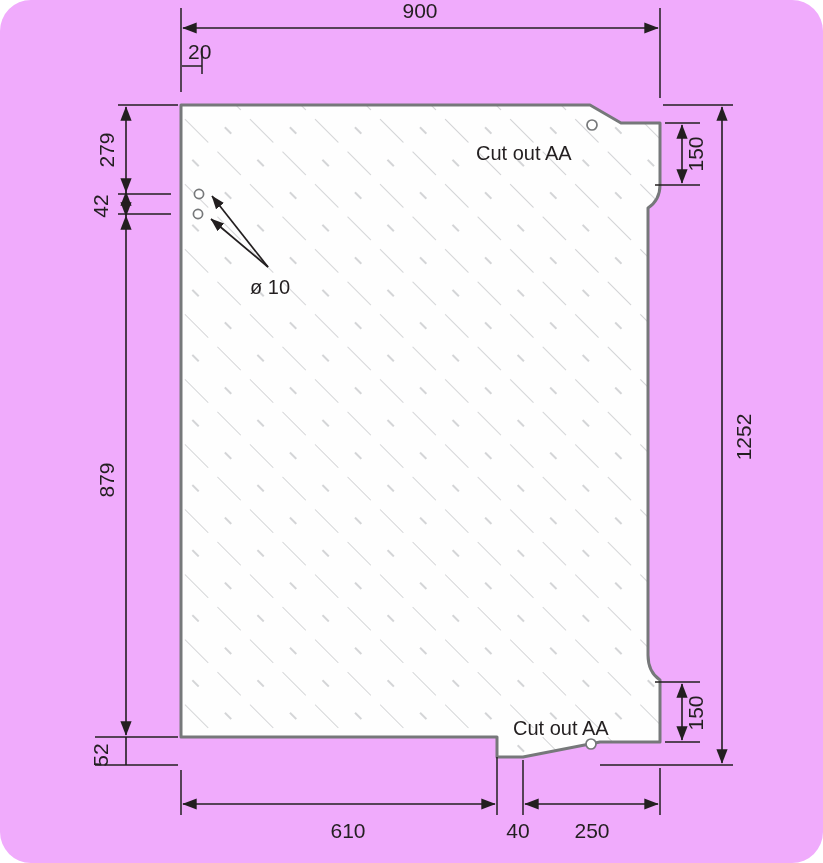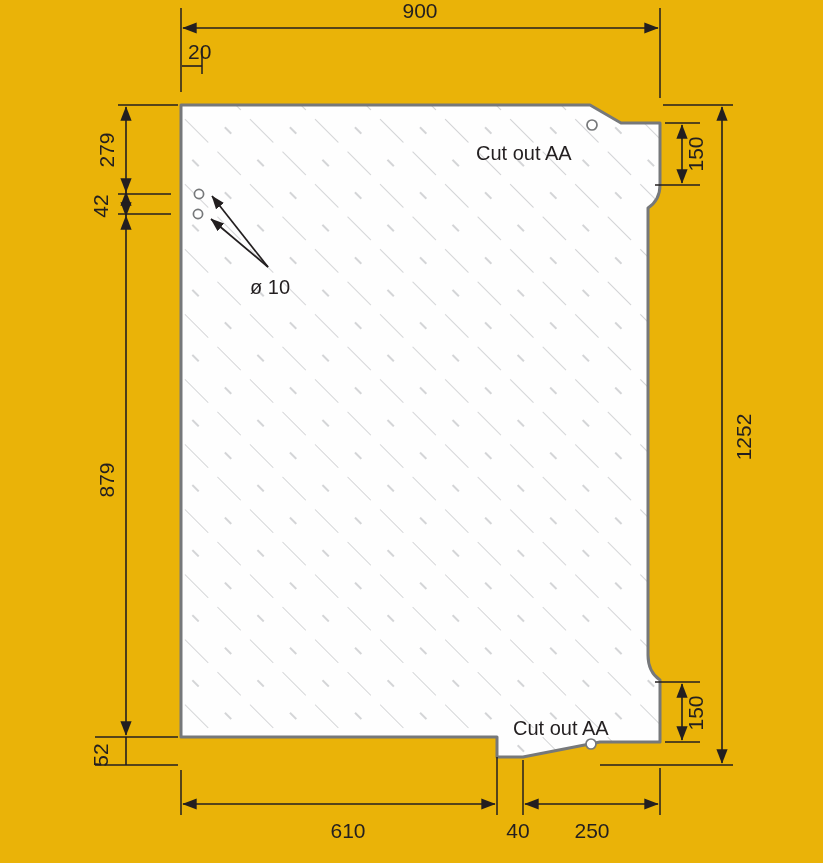--- a/index.html
+++ b/index.html
@@ -7,22 +7,23 @@
     padding: 0;
     background: #ffffff;
   }
   body {
     font-family: "Liberation Sans", sans-serif;
   }
   #drawing-root {
     position: relative;
     width: 823px;
     height: 863px;
-    background: #eab308;
+    background: #f0abfc;
     overflow: hidden;
+    border-radius: 31px;
   }
   svg.drawing-canvas {
     display: block;
     width: 823px;
     height: 863px;
   }
   .dim-text {
     font-family: "Liberation Sans", sans-serif;
     font-size: 21px;
     fill: #231f20;

